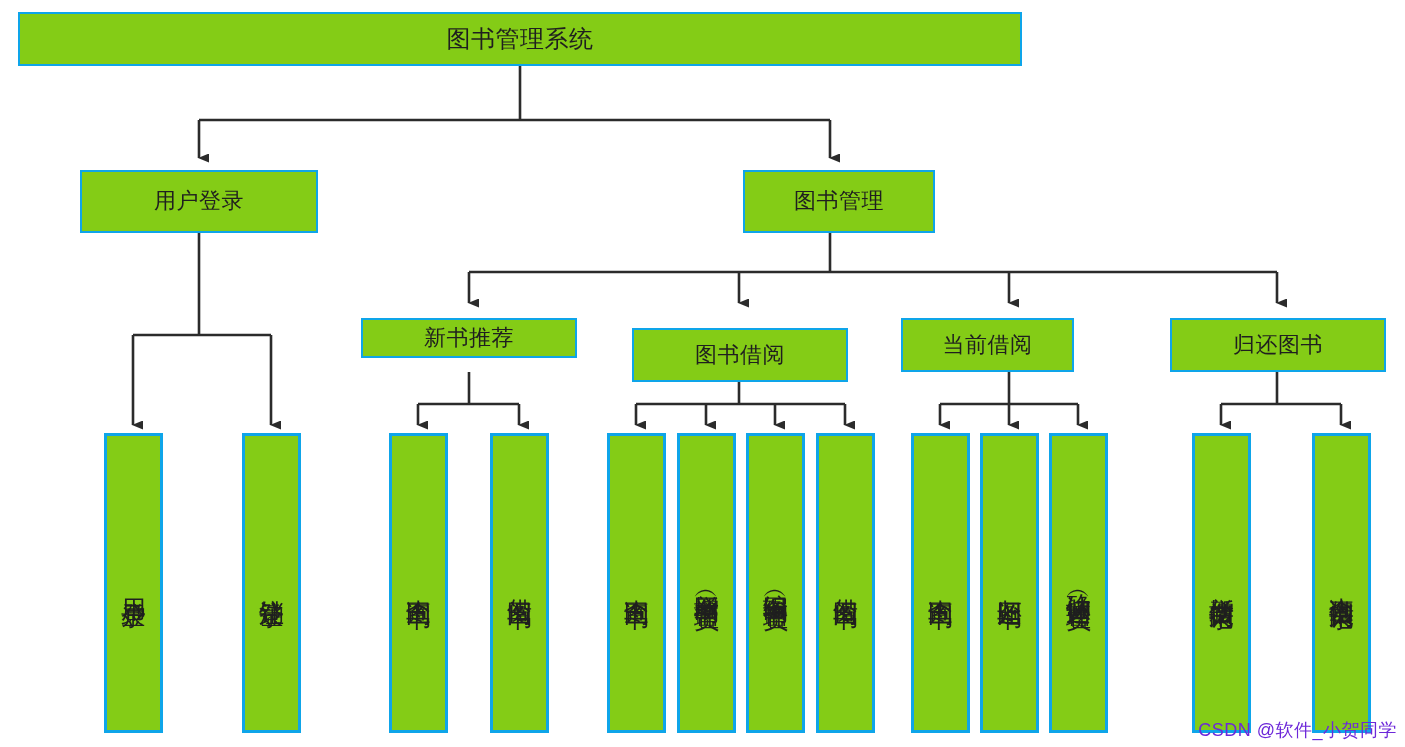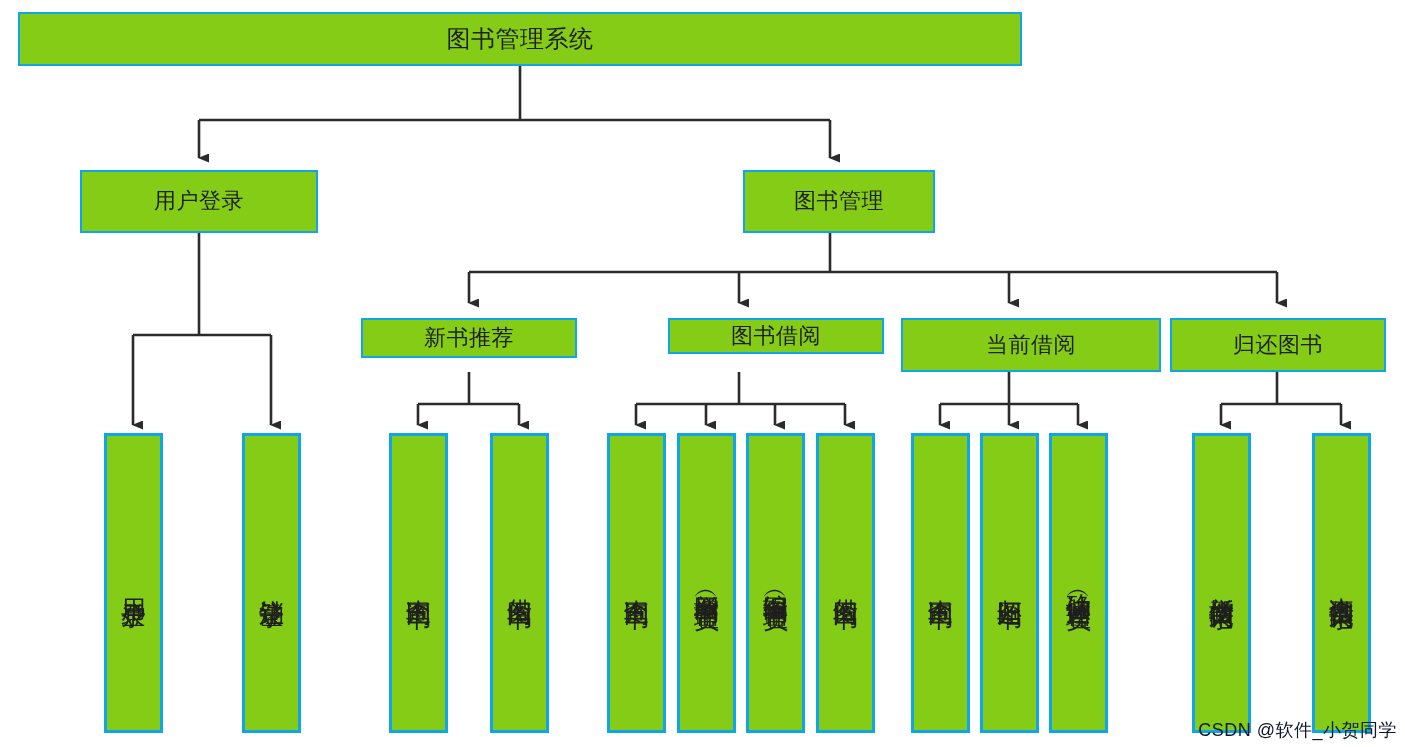--- a/index.html
+++ b/index.html
@@ -65,21 +65,21 @@
     font-size: 25px;
     line-height: 1.15;
     letter-spacing: 2px;
     white-space: nowrap;
   }
   #watermark {
     position: absolute;
     right: 8px;
     bottom: 5px;
     font-size: 18px;
-    color: #0f172a;
+    color: #6d28d9;
     letter-spacing: 0.5px;
     white-space: nowrap;
     z-index: 5;
   }
 </style>
 </head>
 <body>
 
 <div id="diagram-root">
 
@@ -141,24 +141,24 @@
   <div class="node level2" style="left:80px; top:170px; width:238px; height:63px;">
     <span class="node-label">用户登录</span>
   </div>
   <div class="node level2" style="left:711px; top:170px; width:192px; height:63px;margin-left:32px;">
     <span class="node-label">图书管理</span>
   </div>
 
   <div class="node level2" style="left:361px; top:318px; width:216px; height:40px;">
     <span class="node-label">新书推荐</span>
   </div>
-  <div class="node level2" style="left:632px; top:318px; width:216px; height:36px;margin-left:36px;">
+  <div class="node level2" style="left:632px; top:328px; width:216px; height:54px;">
     <span class="node-label">图书借阅</span>
   </div>
-  <div class="node level2" style="left:901px; top:318px; width:260px; height:54px;">
+  <div class="node level2" style="left:901px; top:318px; width:173px; height:54px;">
     <span class="node-label">当前借阅</span>
   </div>
   <div class="node level2" style="left:1170px; top:318px; width:216px; height:54px;">
     <span class="node-label">归还图书</span>
   </div>
 
   <div class="node leaf" style="left:104px; top:433px; width:59px; height:300px;">
     <span class="node-label">用户登录</span>
   </div>
   <div class="node leaf" style="left:242px; top:433px; width:59px; height:300px;">

